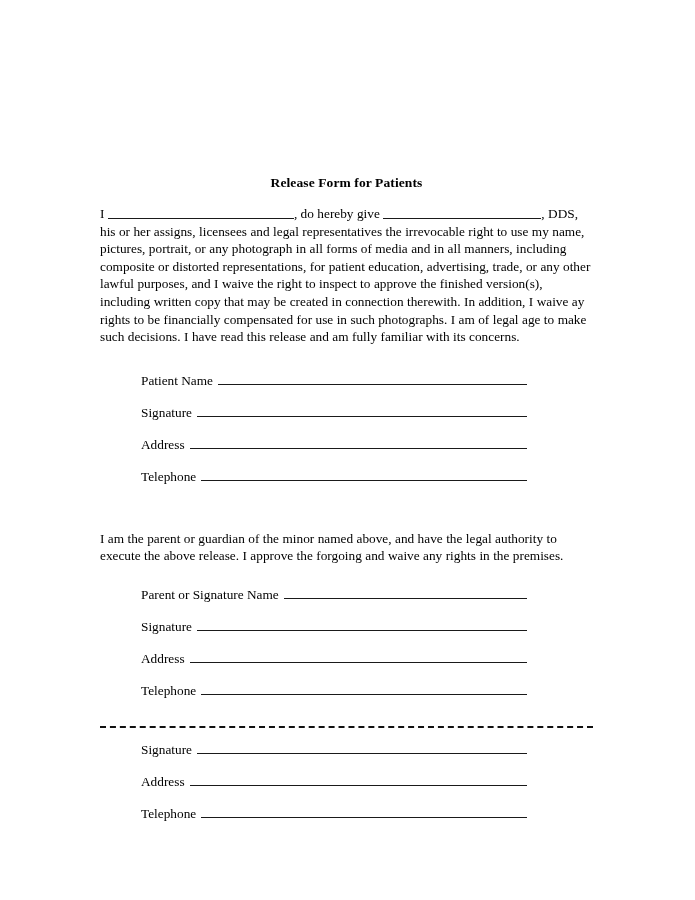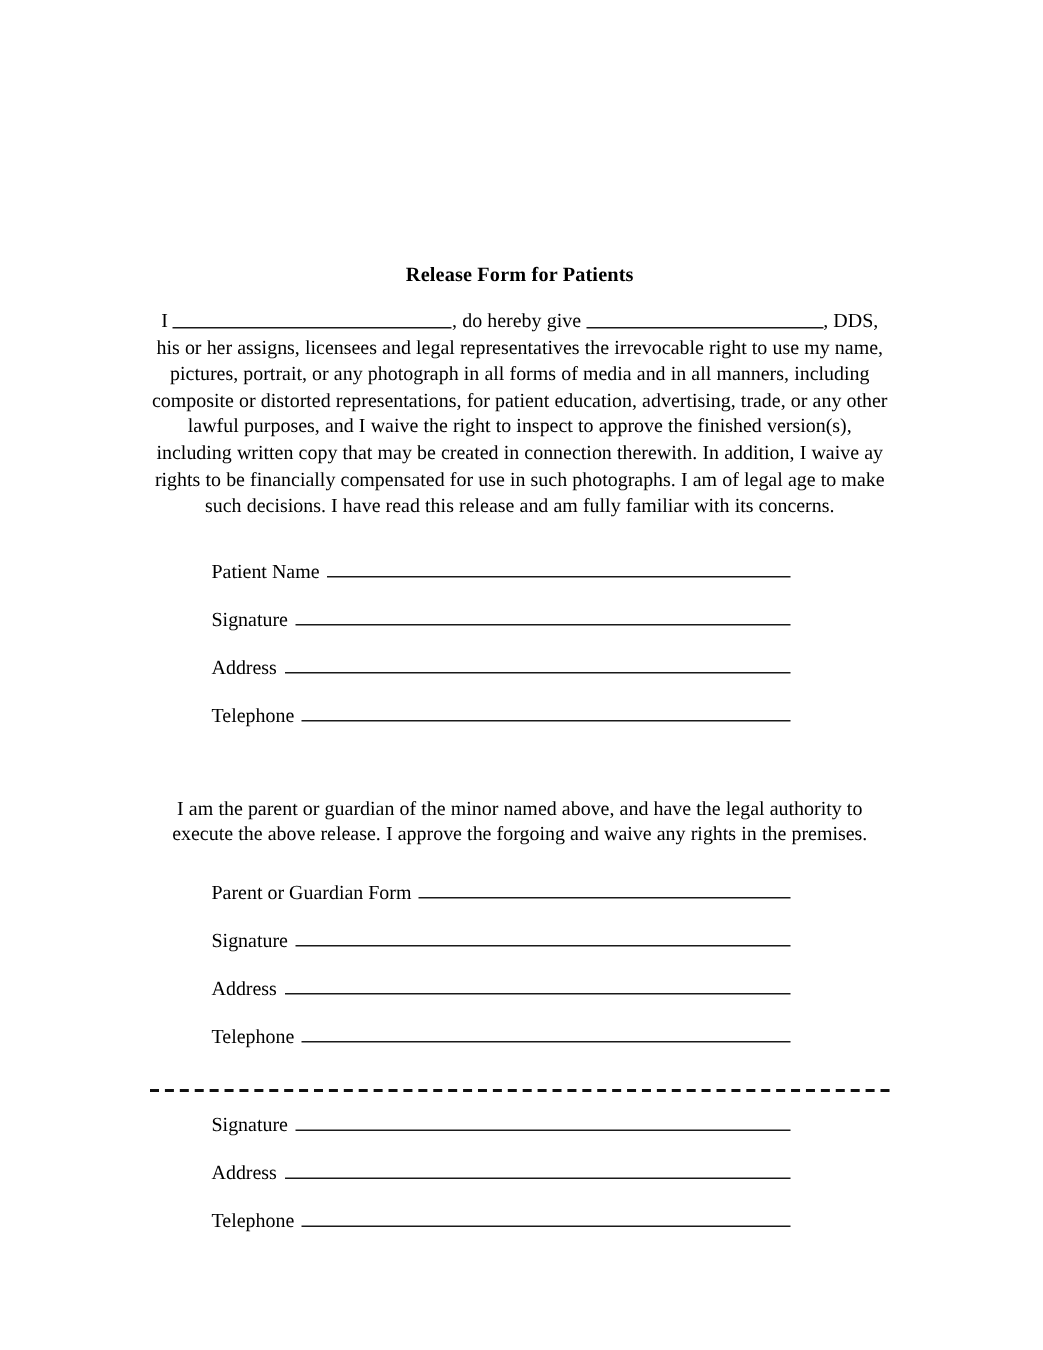--- a/index.html
+++ b/index.html
@@ -37,21 +37,21 @@
     text-align: center;
     line-height: 17px;
     margin: 0 0 14px 0;
     letter-spacing: 0.1px;
   }
 
   .para {
     font-size: 13.3px;
     line-height: 17.6px;
     margin: 0;
-    text-align: center;
+    text-align: left;
     word-spacing: 0.1px;
   }
 
   .para.secondary {
     margin-top: 12px;
   }
 
   
   .inline-blank {
     display: inline-block;
@@ -144,21 +144,21 @@
     </div>
 
     <div class="spacer-md"></div>
 
     <p class="para secondary">I am the parent or guardian of the minor named above, and have the legal authority to execute the above release. I approve the forgoing and waive any rights in the premises.</p>
 
     <div class="spacer-lg"></div>
 
     <div class="field-block">
       <div class="field-row">
-        <span class="field-label">Parent or Guardian Form</span>
+        <span class="field-label">Parent or Signature Name</span>
         <span class="field-fill"></span>
       </div>
       <div class="field-row">
         <span class="field-label">Signature</span>
         <span class="field-fill"></span>
       </div>
       <div class="field-row">
         <span class="field-label">Address</span>
         <span class="field-fill"></span>
       </div>

